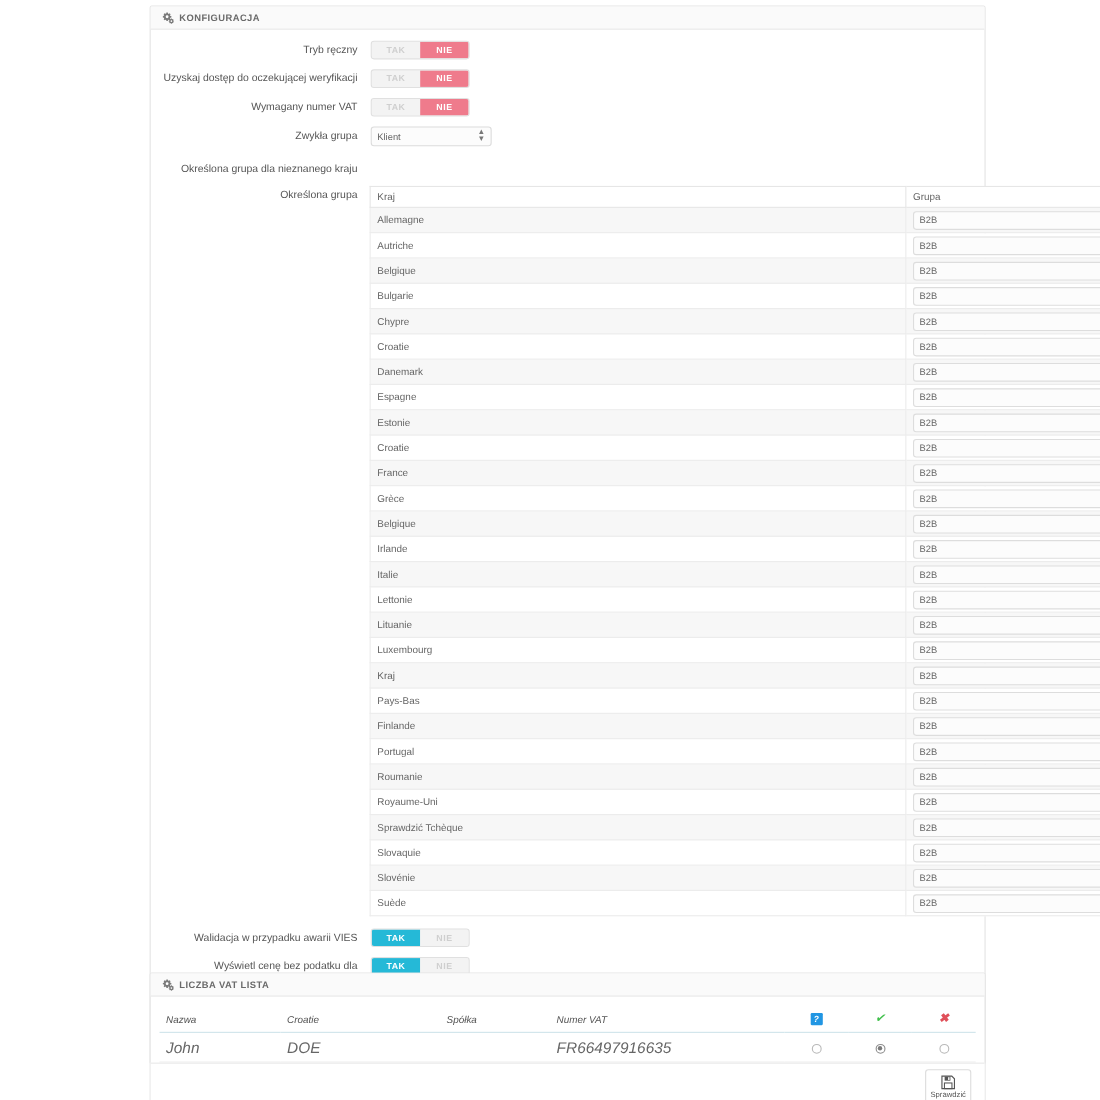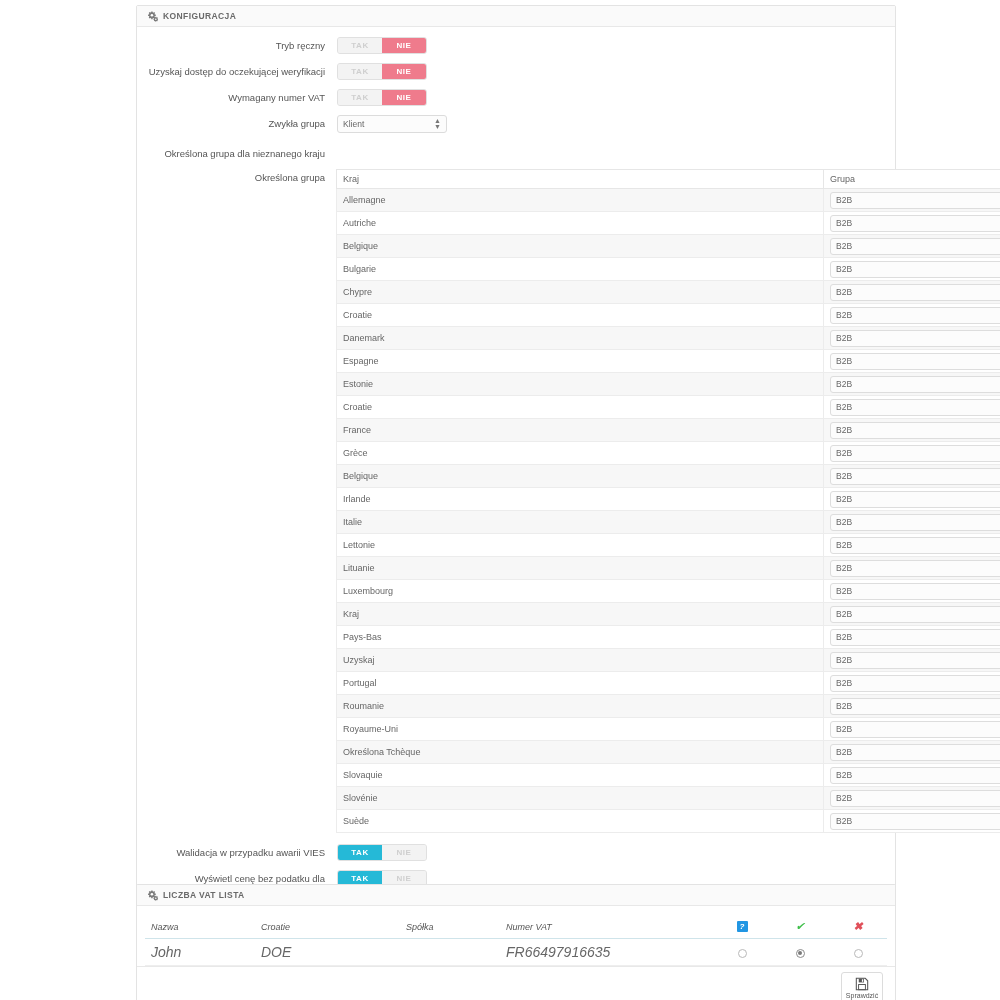--- a/index.html
+++ b/index.html
@@ -444,21 +444,21 @@
                     <span class="sel-wide"><span>B2B</span></span>
                   </td>
                 </tr>
                 <tr>
                   <td>Pays-Bas</td>
                   <td class="grp">
                     <span class="sel-wide"><span>B2B</span></span>
                   </td>
                 </tr>
                 <tr>
-                  <td>Uzyskaj</td>
+                  <td>Finlande</td>
                   <td class="grp">
                     <span class="sel-wide"><span>B2B</span></span>
                   </td>
                 </tr>
                 <tr>
                   <td>Portugal</td>
                   <td class="grp">
                     <span class="sel-wide"><span>B2B</span></span>
                   </td>
                 </tr>
@@ -468,21 +468,21 @@
                     <span class="sel-wide"><span>B2B</span></span>
                   </td>
                 </tr>
                 <tr>
                   <td>Royaume-Uni</td>
                   <td class="grp">
                     <span class="sel-wide"><span>B2B</span></span>
                   </td>
                 </tr>
                 <tr>
-                  <td>Określona Tchèque</td>
+                  <td>Sprawdzić Tchèque</td>
                   <td class="grp">
                     <span class="sel-wide"><span>B2B</span></span>
                   </td>
                 </tr>
                 <tr>
                   <td>Slovaquie</td>
                   <td class="grp">
                     <span class="sel-wide"><span>B2B</span></span>
                   </td>
                 </tr>

